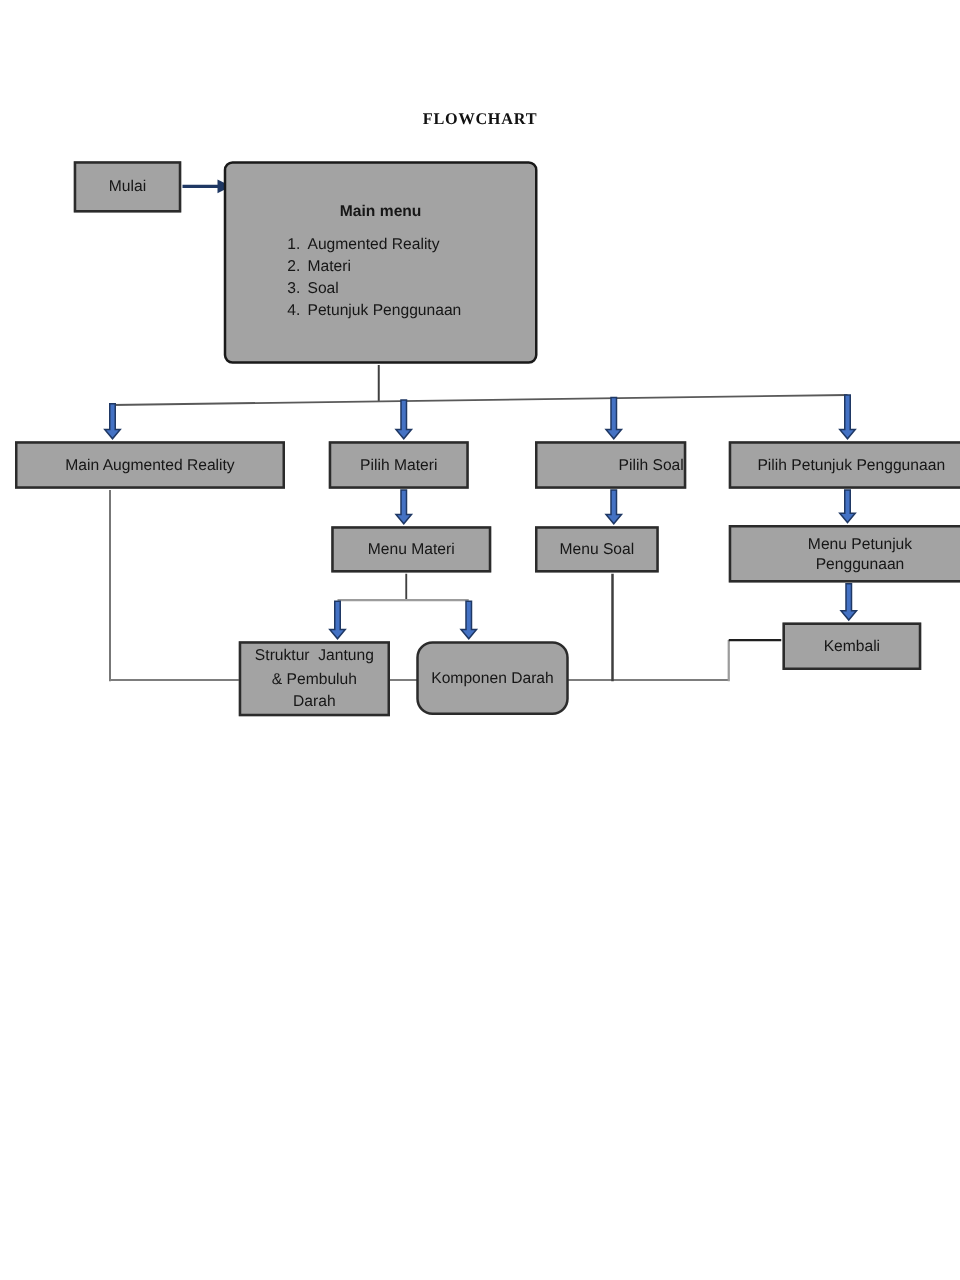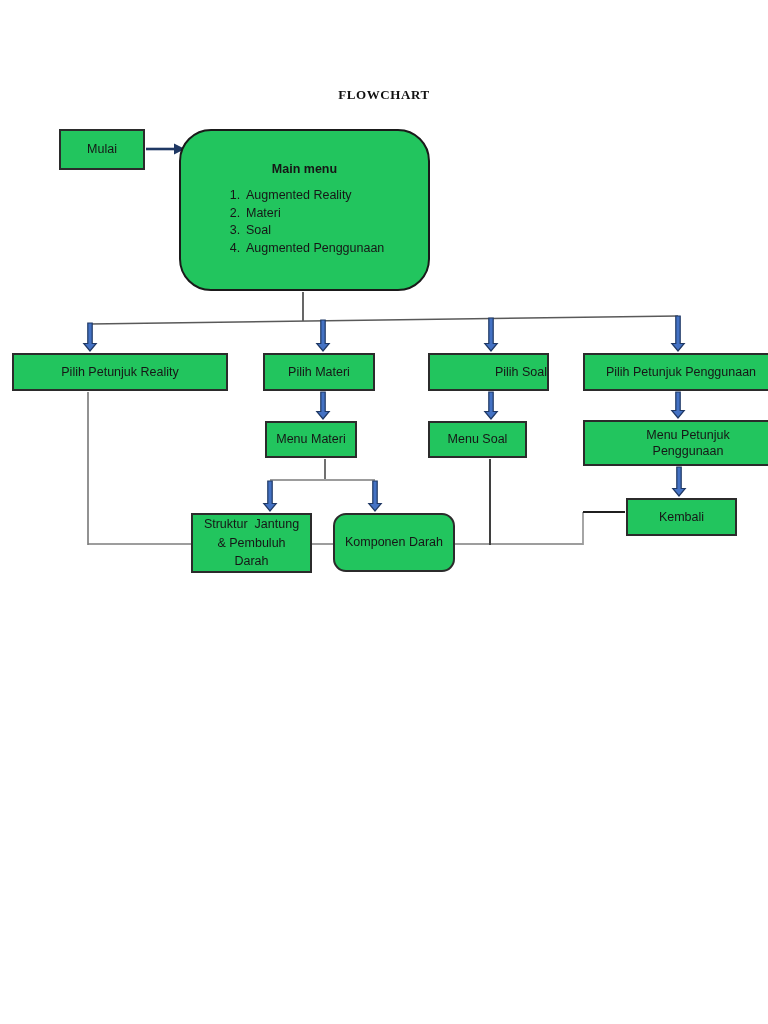--- a/index.html
+++ b/index.html
@@ -7,38 +7,38 @@
     position:relative;width:768px;height:1024px;background:#ffffff;overflow:hidden;
     font-family:"Liberation Sans",sans-serif;color:#161616;
   }
   .doc-title{
     position:absolute;top:87px;left:0;width:768px;text-align:center;
     font-family:"Liberation Serif",serif;font-weight:700;font-size:13px;
     letter-spacing:.6px;color:#111;
   }
   #connectors{position:absolute;left:0;top:0;z-index:1;}
   .box{
-    position:absolute;background:#22c55e;border:2px solid #2b2b2b;box-sizing:border-box;
+    position:absolute;background:#a3a3a3;border:2px solid #2b2b2b;box-sizing:border-box;
     display:flex;flex-direction:column;align-items:center;justify-content:center;
     text-align:center;font-size:12.5px;line-height:15px;color:#161616;z-index:2;
   }
   #mulai{left:59px;top:129px;width:86px;height:41px;}
   #main-menu{
-    left:179px;top:129px;width:251px;height:162px;border-radius:32px;
+    left:179px;top:129px;width:251px;height:162px;border-radius:7px;
     border:2px solid #1a1a1a;display:block;
   }
   .mm-title{margin-top:31px;text-align:center;font-weight:700;font-size:12.5px;}
   .mm-list{margin-top:10px;padding-left:43px;}
   .mm-row{display:flex;line-height:17.6px;font-size:12.5px;}
   .mm-row .num{width:22px;flex:0 0 22px;}
   #pilih-ar{left:12px;top:353px;width:216px;height:38px;}
   #pilih-materi{left:263px;top:353px;width:112px;height:38px;}
   #pilih-soal{left:428px;top:353px;width:121px;height:38px;align-items:flex-end;}
   #pilih-petunjuk{left:583px;top:353px;width:196px;height:38px;}
-  #menu-materi{left:265px;top:421px;width:92px;height:37px;}
+  #menu-materi{left:265px;top:421px;width:128px;height:37px;}
   #menu-soal{left:428px;top:421px;width:99px;height:37px;}
   #menu-petunjuk{left:583px;top:420px;width:210px;height:46px;line-height:16.5px;}
   #kembali{left:626px;top:498px;width:111px;height:38px;}
   #struktur{left:191px;top:513px;width:121px;height:60px;line-height:18.5px;}
   #komponen{left:333px;top:513px;width:122px;height:59px;border-radius:13px;}
   .line-span{display:block;white-space:pre;}
 </style>
 </head>
 <body>
 
@@ -84,27 +84,27 @@
       <div class="mm-row">
         <span class="num">2.</span>
         <span>Materi</span>
       </div>
       <div class="mm-row">
         <span class="num">3.</span>
         <span>Soal</span>
       </div>
       <div class="mm-row">
         <span class="num">4.</span>
-        <span>Augmented Penggunaan</span>
+        <span>Petunjuk Penggunaan</span>
       </div>
     </div>
   </div>
 
   <div class="box" id="pilih-ar">
-    <span>Pilih Petunjuk Reality</span>
+    <span>Main Augmented Reality</span>
   </div>
 
   <div class="box" id="pilih-materi">
     <span>Pilih Materi</span>
   </div>
 
   <div class="box" id="pilih-soal">
     <span>Pilih Soal</span>
   </div>
 

